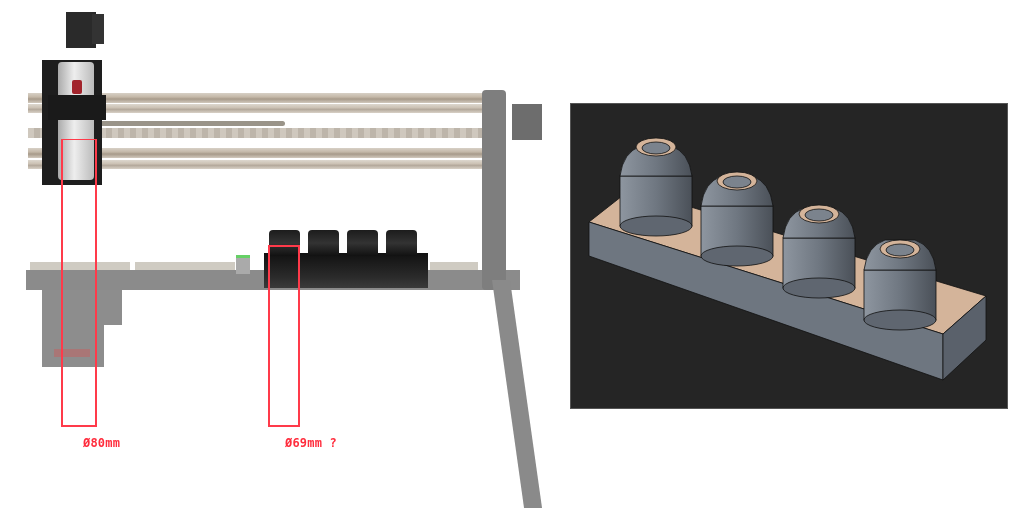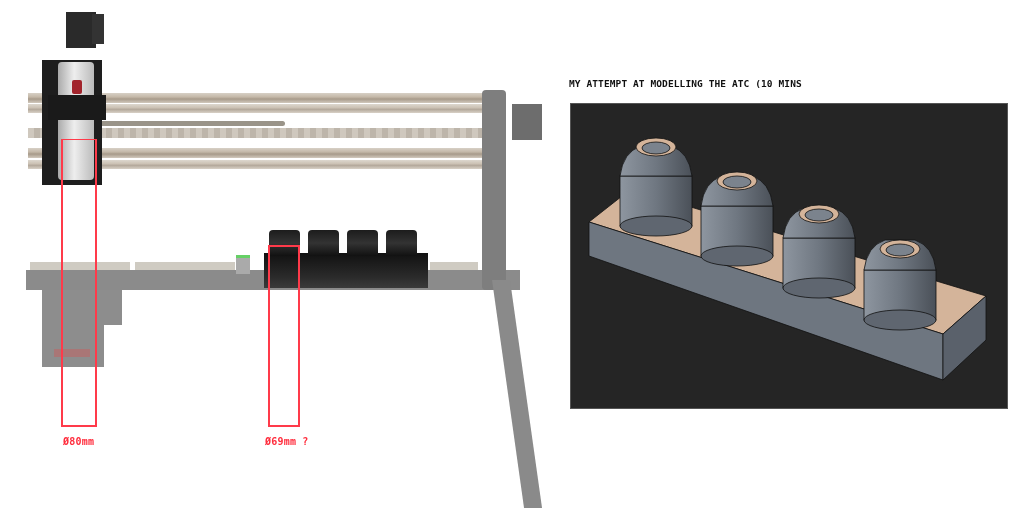--- a/index.html
+++ b/index.html
@@ -4,21 +4,21 @@
 <style>
   html, body { margin:0; padding:0; background:#ffffff; }
   body { width:1024px; height:511px; position:relative; overflow:hidden; font-family:"DejaVu Sans Mono", monospace; }
   .abs { position:absolute; }
   .rail { position:absolute; background:linear-gradient(#d7d0c6,#c4b8a8 40%,#a79a8a 60%,#d2c9bd); }
   .grey { background:#8a8a8a; }
   .dark { background:#2a2a2a; }
   .redbox { position:absolute; border:1.5px solid #ff3a4a; border-top:1.5px solid #ff3a4a; }
   .redline { position:absolute; background:#ff3a4a; width:1.5px; }
   .dimtick { position:absolute; background:#ff3a4a; height:1.5px; }
-  .label-red { position:absolute; color:#ff2d3d; font-size:10px; font-weight:bold; letter-spacing:0.2px; }
+  .label-red { position:absolute; color:#ff2d3d; font-size:12px; font-weight:bold; letter-spacing:0.2px;margin-left:20px; }
   .caption { position:absolute; left:569px; top:78px; width:260px; font-size:9.5px; font-weight:bold; line-height:11px; color:#111; letter-spacing:0.1px; }
   .cad { position:absolute; left:570px; top:103px; width:436px; height:304px; background:#252525; border:1px solid #555; overflow:hidden; }
   .pocket-black { position:absolute; background:linear-gradient(#1c1c1c,#333 50%,#111); border-radius:4px 4px 0 0; }
 </style>
 </head>
 <body>
 
 <div class="abs" style="left:0;top:0;width:560px;height:511px;">
 
   <div class="rail" style="left:28px;top:93px;width:460px;height:10px;"></div>
@@ -62,21 +62,20 @@
   <div class="label-red" style="left:63px;top:436px;">Ø80mm</div>
 
   <div class="dimtick" style="left:268px;top:245px;width:31px;"></div>
   <div class="redline" style="left:268px;top:245px;height:181px;"></div>
   <div class="redline" style="left:298px;top:245px;height:181px;"></div>
   <div class="dimtick" style="left:268px;top:425px;width:32px;"></div>
   <div class="label-red" style="left:265px;top:436px;">Ø69mm ?</div>
 </div>
 
 <div class="caption">
-  <div>MY ATTEMPT AT MODELLING THE ATC (10 MINS</div>
 </div>
 
 <div class="cad">
   <svg width="436" height="304" viewBox="0 0 436 304">
 
     <polygon points="18,118 60,85 415,192 372,230" fill="#d4b49a" stroke="#111" stroke-width="0.8"></polygon>
     <polygon points="18,118 372,230 372,276 18,152" fill="#6e7680" stroke="#111" stroke-width="0.8"></polygon>
     <polygon points="372,230 415,192 415,236 372,276" fill="#5a616b" stroke="#111" stroke-width="0.8"></polygon>
 
     <defs>

